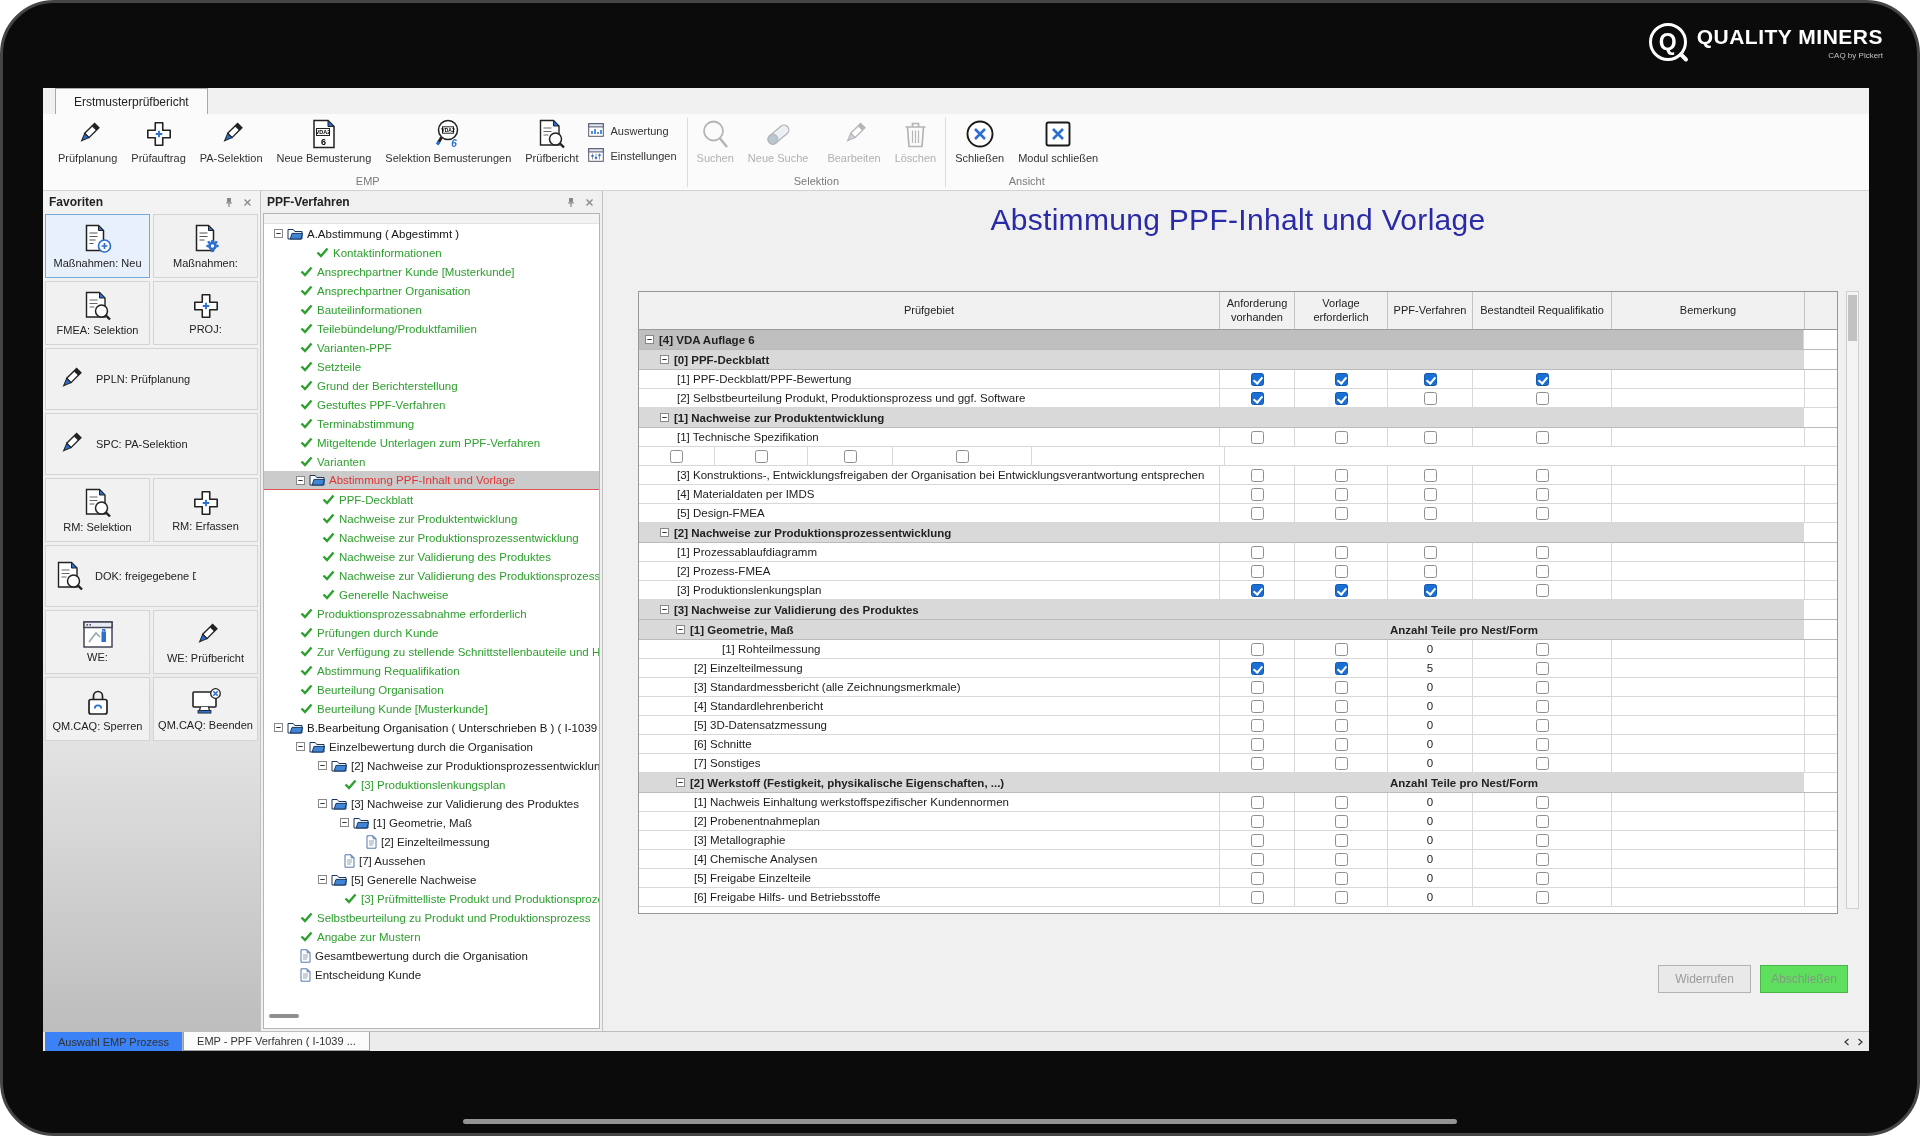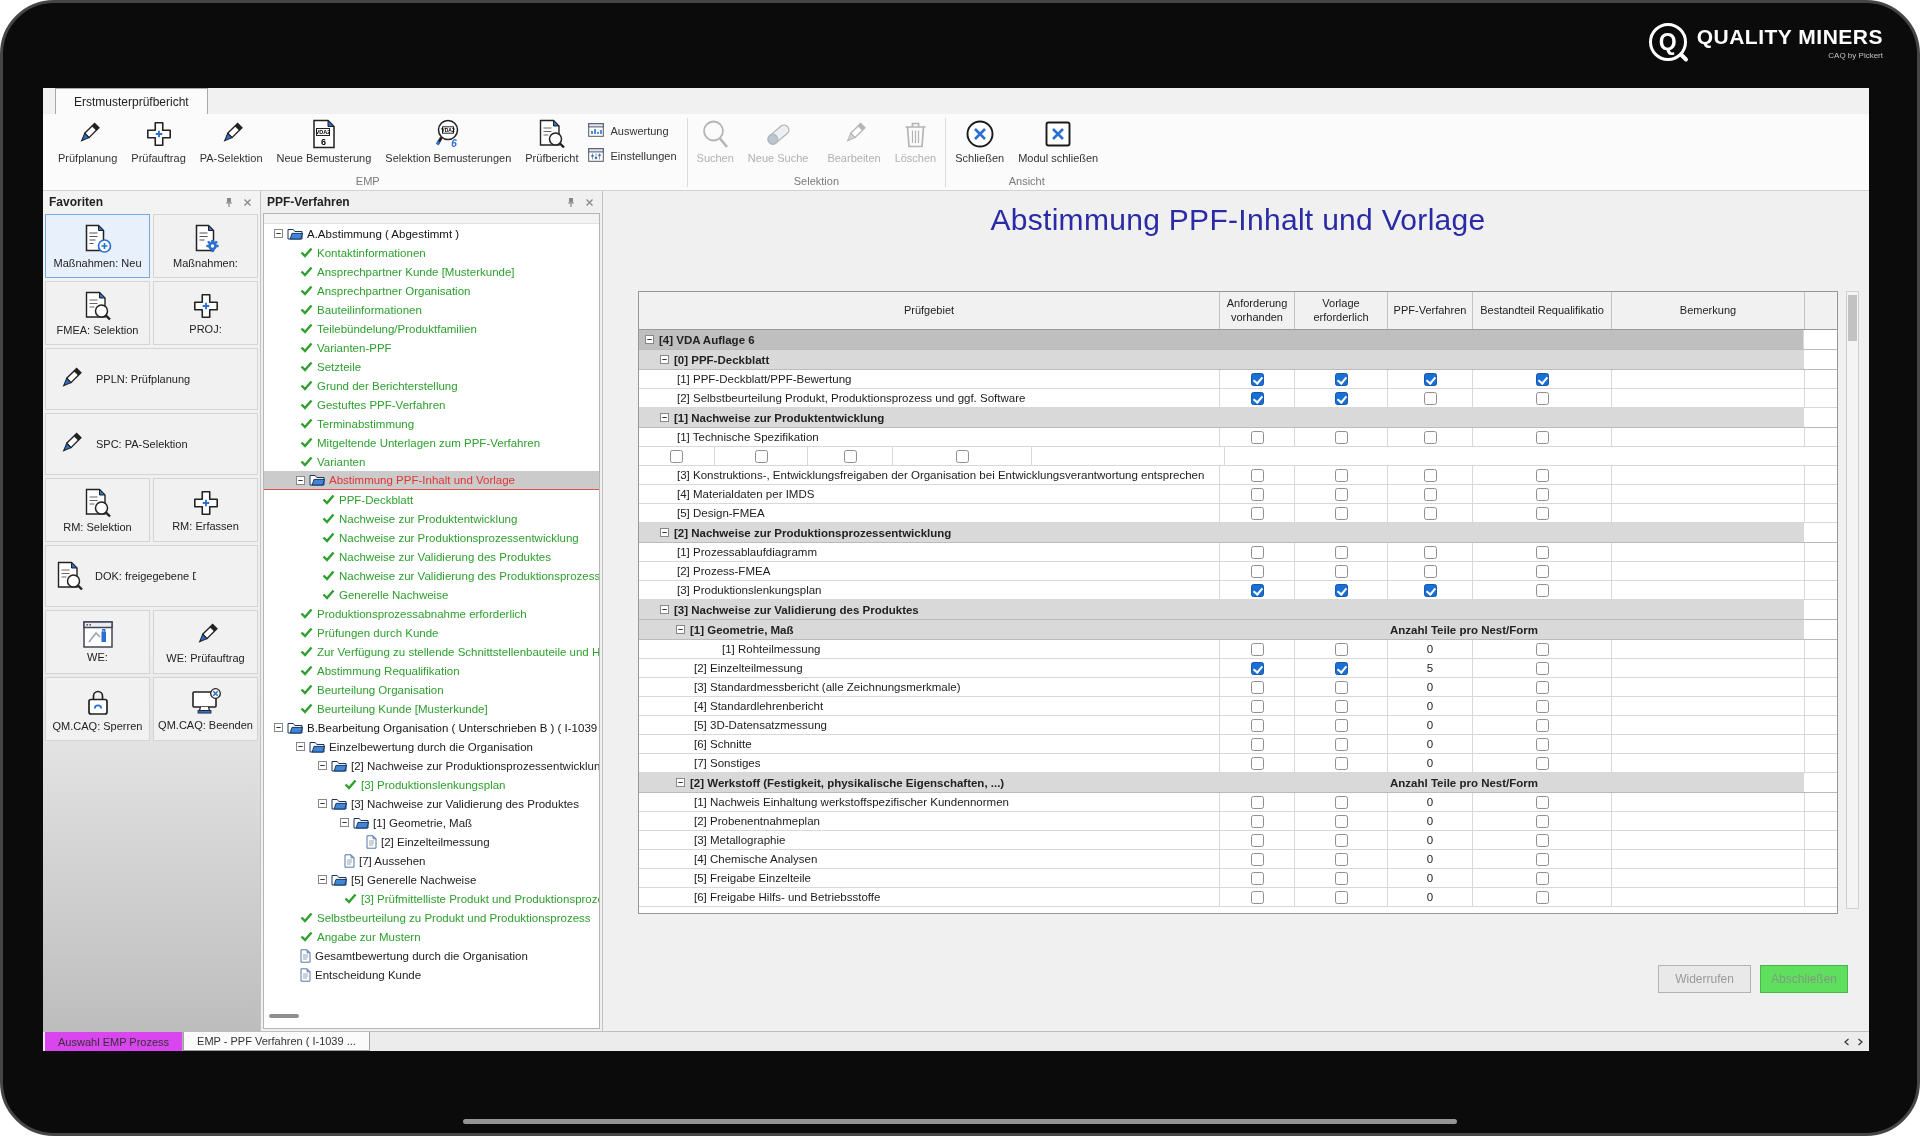--- a/index.html
+++ b/index.html
@@ -84,21 +84,21 @@
   .cb.on { background:#1a6fd4; border-color:#1559ad; }
   .cb.on::after { content:""; position:absolute; left:3.5px; top:1px; width:4px; height:7px; border:solid #fff; border-width:0 2px 2px 0; transform:rotate(40deg); }
   .v-scroll { position:absolute; left:1243px; top:100px; width:13px; height:618px; background:#f4f4f4; border:1px solid #cfcfcf; }
   .v-thumb { position:absolute; top:3px; left:1px; width:9px; height:46px; background:#c2c2c2; }
   .footer-buttons { position:absolute; top:774px; right:21px; display:flex; gap:9px; }
   .btn-undo { width:93px; height:28px; background:#e9e9e9; border:1px solid #b3b3b3; color:#9a9a9a; font-size:12px; display:flex; align-items:center; justify-content:center; }
   .btn-finish { width:88px; height:28px; background:#5ee05e; border:1px solid #47b547; color:#7f9a7f; font-size:12px; display:flex; align-items:center; justify-content:center; }
 
   
   .tabbar { height:20px; background:#ececec; border-top:1px solid #bdbdbd; display:flex; align-items:stretch; padding-left:2px; position:relative; }
-  .tab { padding:0 13px; font-size:11px; display:flex; align-items:center; color:#333; background:#d946ef; border-right:1px solid #b5b5b5; white-space:nowrap; }
+  .tab { padding:0 13px; font-size:11px; display:flex; align-items:center; color:#333; background:#3b82f6; border-right:1px solid #b5b5b5; white-space:nowrap; }
   .tab.active { background:#fbfbfb; border:1px solid #9f9f9f; border-top:none; }
   .tab-arrows { position:absolute; right:5px; top:0; bottom:0; display:flex; align-items:center; gap:5px; }
 </style>
 </head>
 <body>
 
 <div class="device">
   <div class="logo">
     <div class="logo-circle">
         <span>Q</span>
@@ -432,21 +432,21 @@
             <div class="fav-btn">
               <span class="icon" style="display:flex">
                 <svg width="28" height="28" viewBox="0 0 30 30">
                   <g transform="rotate(45 15 15)">
                     <rect x="12" y="2" width="6.5" height="15" fill="#fff" stroke="#222" stroke-width="1.5"></rect>
                     <rect x="12" y="2" width="6.5" height="4.2" fill="#222"></rect>
                     <path d="M12 17 h6.5 l-3.25 8 z" fill="#2b6fd0" stroke="#222" stroke-width="1.1"></path>
                   </g>
                 </svg>
               </span>
-              <span class="lbl">WE: Prüfauftrag</span>
+              <span class="lbl">WE: Prüfbericht</span>
             </div>
             <div class="fav-btn">
               <span class="icon" style="display:flex">
                 <svg width="26" height="30" viewBox="0 0 26 30">
                   <rect x="4" y="12.5" width="18" height="14.5" rx="2" fill="#fff" stroke="#222" stroke-width="1.7"></rect>
                   <path d="M8.5 12.5 V9 a4.5 4.5 0 0 1 9 0 v3.5" fill="none" stroke="#222" stroke-width="1.7"></path>
                   <path d="M9.8 21.5 a3.2 3.2 0 0 1 6.4 0" fill="none" stroke="#2b6fd0" stroke-width="1.8"></path>
                 </svg>
               </span>
               <span class="lbl">QM.CAQ: Sperren</span>
@@ -496,21 +496,21 @@
                   </span>
                 </span>
                 <span class="icon" style="display:flex">
                   <svg width="16" height="12" viewBox="0 0 16 12">
                     <path d="M1 1.5 h5.2 l1.6 2 H15 V11 H1 z" fill="#fff" stroke="#17355e" stroke-width="1"></path>
                     <path d="M3.2 11 L5 5.4 H15.6 L13.8 11 z" fill="#3f85d8" stroke="#17355e" stroke-width="1"></path>
                   </svg>
                 </span>
                 <span class="tlabel tl-bold">A.Abstimmung ( Abgestimmt )</span>
               </div>
-              <div class="tree-item" style="padding-left:32px">
+              <div class="tree-item" style="padding-left:48px">
                 <span class="tic"></span>
                 <span class="icon" style="display:flex">
                   <svg width="13" height="11" viewBox="0 0 13 11">
                     <path d="M1.5 5.5 L5 9 L11.5 1.5" fill="none" stroke="#2da02d" stroke-width="2.4"></path>
                   </svg>
                 </span>
                 <span class="tlabel tl-green">Kontaktinformationen</span>
               </div>
               <div class="tree-item" style="padding-left:32px">
                 <span class="tic"></span>

